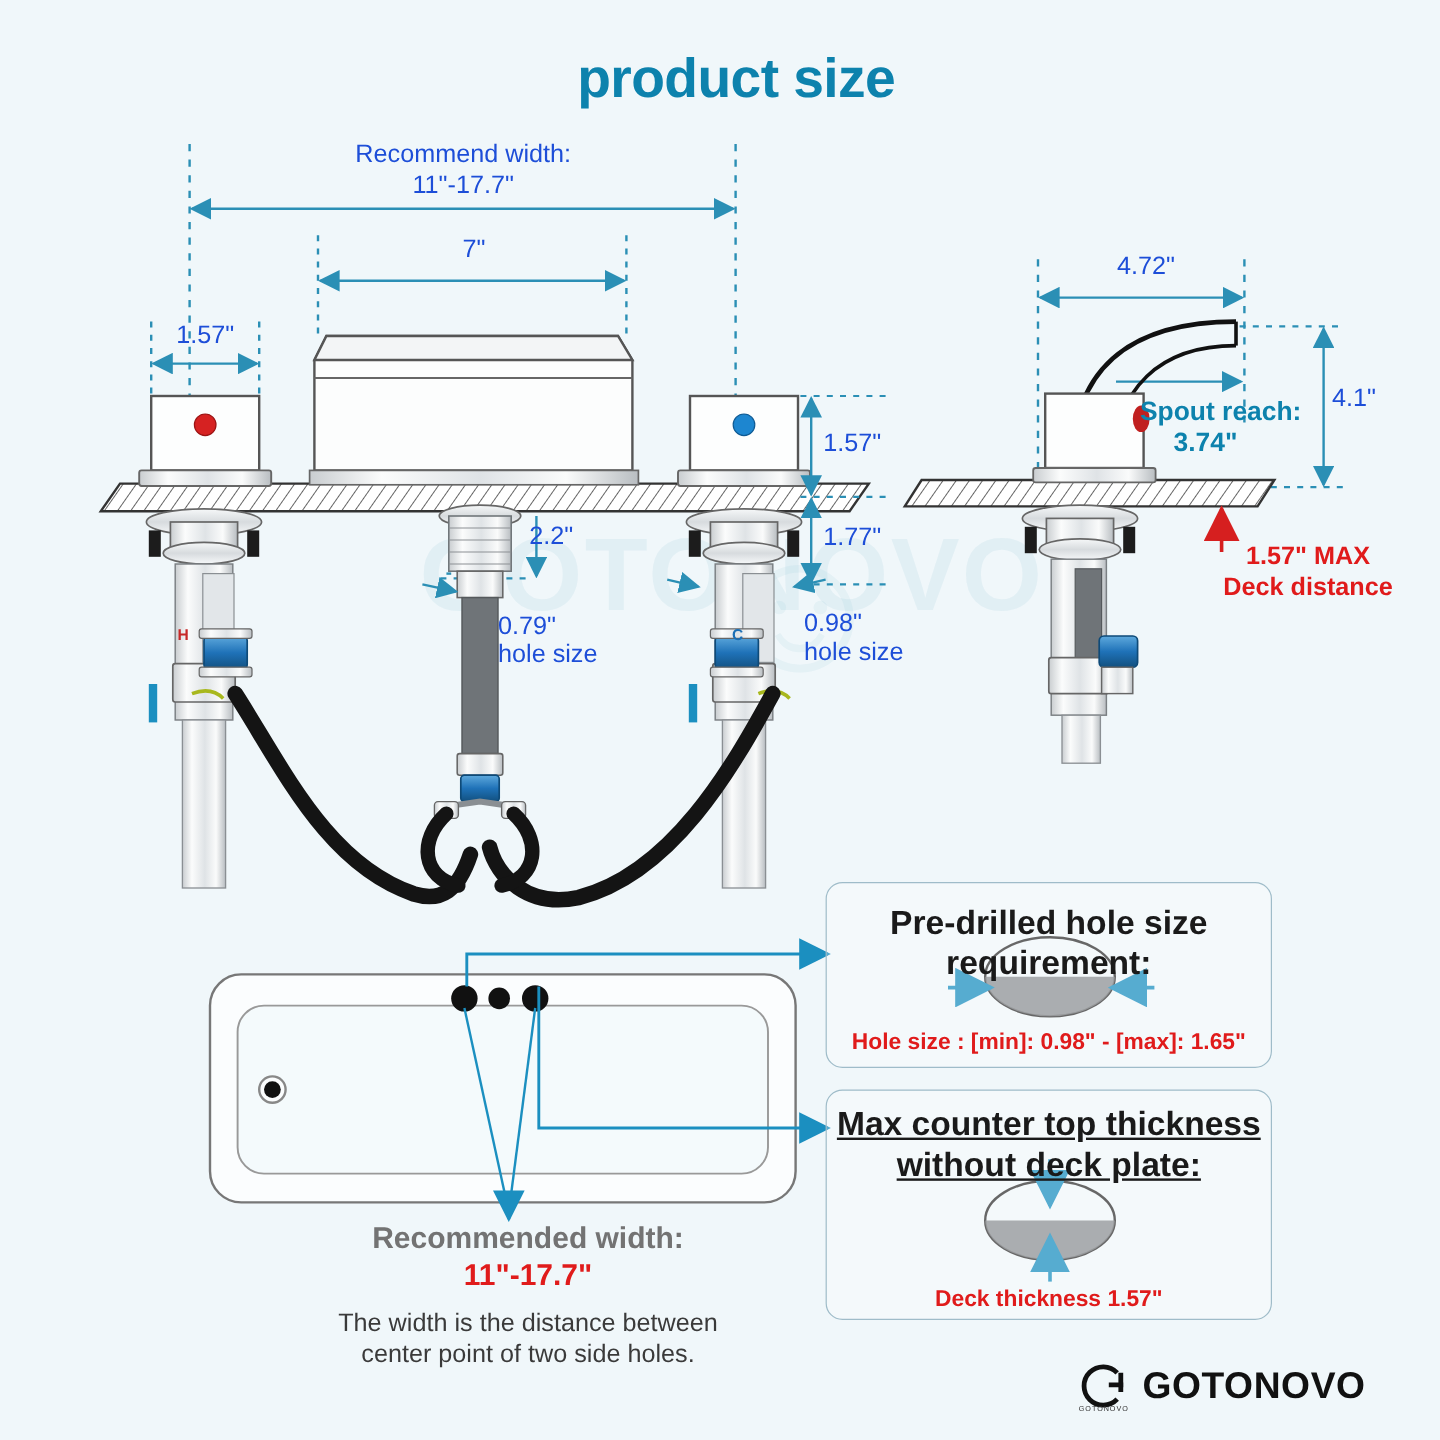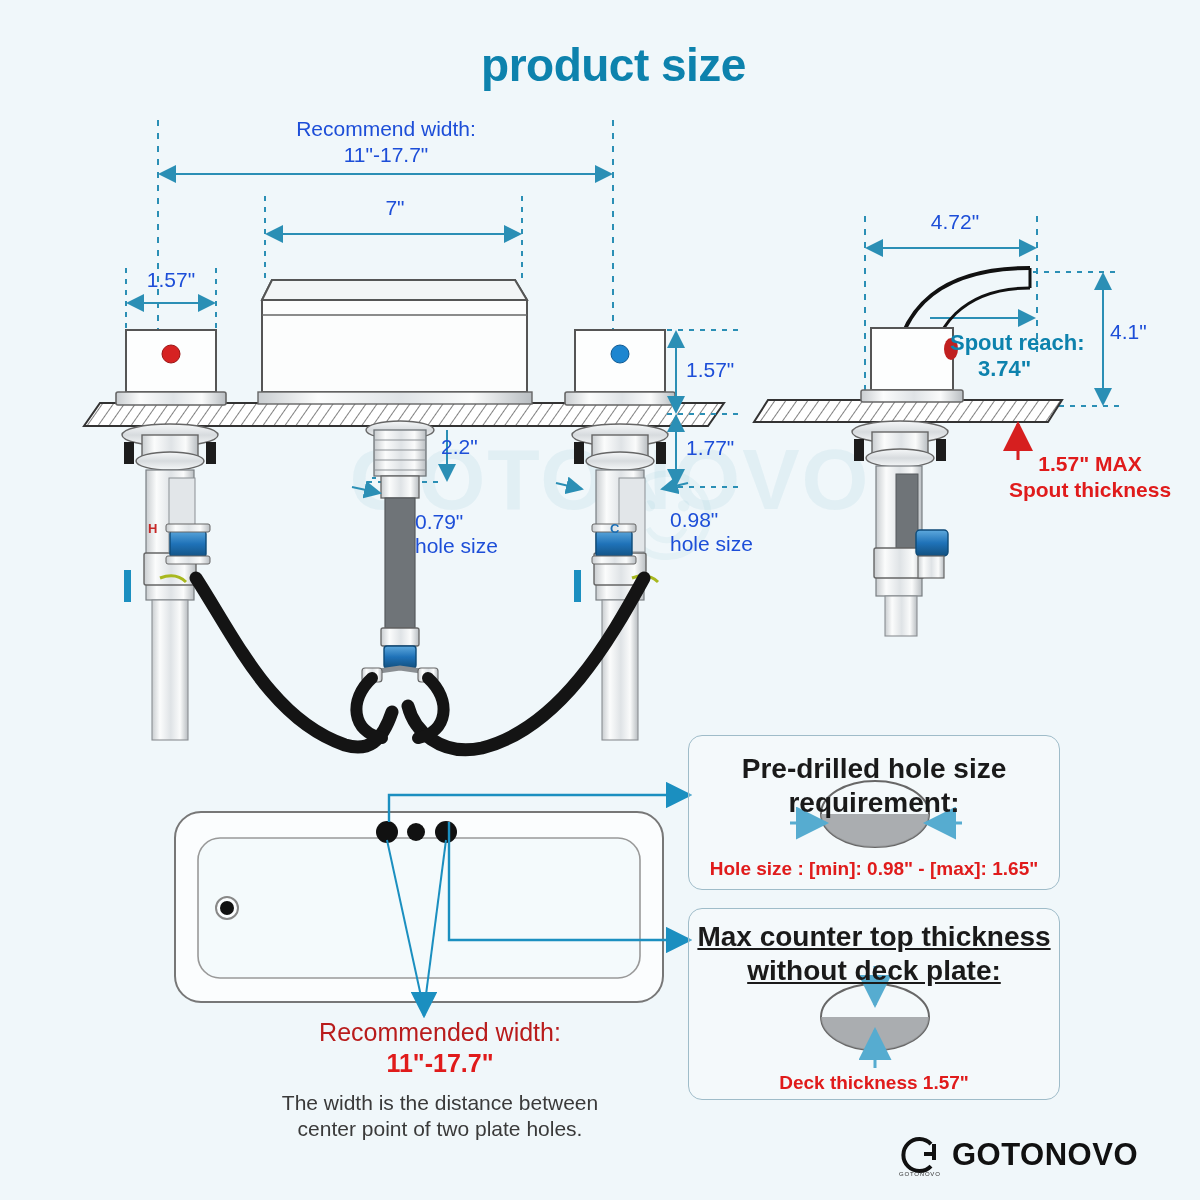--- a/index.html
+++ b/index.html
@@ -43,21 +43,21 @@
   .box-foot {
     position: absolute; left: 0; right: 0;
     text-align: center; font-weight: bold;
     color: #e01b1b; font-size: 19px;
   }
 
   .caption {
     position: absolute; left: 160px; width: 560px;
     text-align: center;
   }
-  .cap-1 { font-size: 25px; font-weight: normal; color: #b91c1c; }
+  .cap-1 { font-size: 25px; font-weight: bold; color: #737373; }
   .cap-2 { font-size: 25px; font-weight: bold; color: #e01b1b; margin-top: 2px;}
   .cap-3 { font-size: 21px; color: #3a3a3a; margin-top: 12px; line-height: 1.25; }
 
   .logo { position: absolute; left: 898px; top: 1132px; display: flex; align-items: center; gap: 12px; }
   .logo-text { font-size: 31px; font-weight: bold; color: #111; letter-spacing: 0.5px; }
 
   .wm {
     position: absolute; left: 330px; top: 430px;
     width: 560px; text-align: center;
     font-size: 86px; font-weight: bold;
@@ -306,36 +306,36 @@
   <div class="lbl" style="left:670px; top:532px; width:140px; text-align:left;">hole size</div>
 
   <div class="lbl" style="left:900px; top:210px; width:110px;">4.72"</div>
 
   <div class="lbl teal" style="left:950px; top:330px;">Spout reach:</div>
   <div class="lbl teal" style="left:978px; top:356px;">3.74"</div>
 
   <div class="lbl" style="left:1110px; top:320px; width:70px; text-align:left;">4.1"</div>
 
   <div class="lbl red" style="left:1000px; top:452px; width:180px;">1.57" MAX</div>
-  <div class="lbl red" style="left:990px; top:478px; width:200px;">Spout thickness</div>
+  <div class="lbl red" style="left:990px; top:478px; width:200px;">Deck distance</div>
 
   <div class="box" style="left:688px; top:735px; width:372px; height:155px;"></div>
   <div class="box-title" style="left:688px; top:752px; width:372px;">Pre-drilled hole size requirement:</div>
   <div class="box-foot" style="left:688px; top:858px; width:372px;">Hole size : [min]: 0.98" - [max]: 1.65"</div>
 
   <div class="box" style="left:688px; top:908px; width:372px; height:192px;"></div>
   <div class="box-title" style="left:688px; top:920px; width:372px; white-space:pre-line;text-decoration:underline;">Max counter top thickness
 without deck plate:</div>
   <div class="box-foot" style="left:688px; top:1072px; width:372px;">Deck thickness 1.57"</div>
 
   <div class="caption" style="top:1018px;">
     <div class="cap-1">Recommended width:</div>
     <div class="cap-2">11"-17.7"</div>
     <div class="cap-3" style="white-space:pre-line;">The width is the distance between
-center point of two plate holes.</div>
+center point of two side holes.</div>
   </div>
 
   <div class="logo">
     <svg width="42" height="46">
       <path d="M33,12 A16,16 0 1 0 33,34" stroke="#111" stroke-width="4" fill="none"></path>
       <line x1="26" y1="22" x2="38" y2="22" stroke="#111" stroke-width="4"></line>
       <line x1="36" y1="12" x2="36" y2="28" stroke="#111" stroke-width="4"></line>
       <text x="1" y="44" font-family="Liberation Sans" font-size="6" fill="#333" letter-spacing="0.8">GOTONOVO</text>
     </svg>
     <div class="logo-text">GOTONOVO</div>

